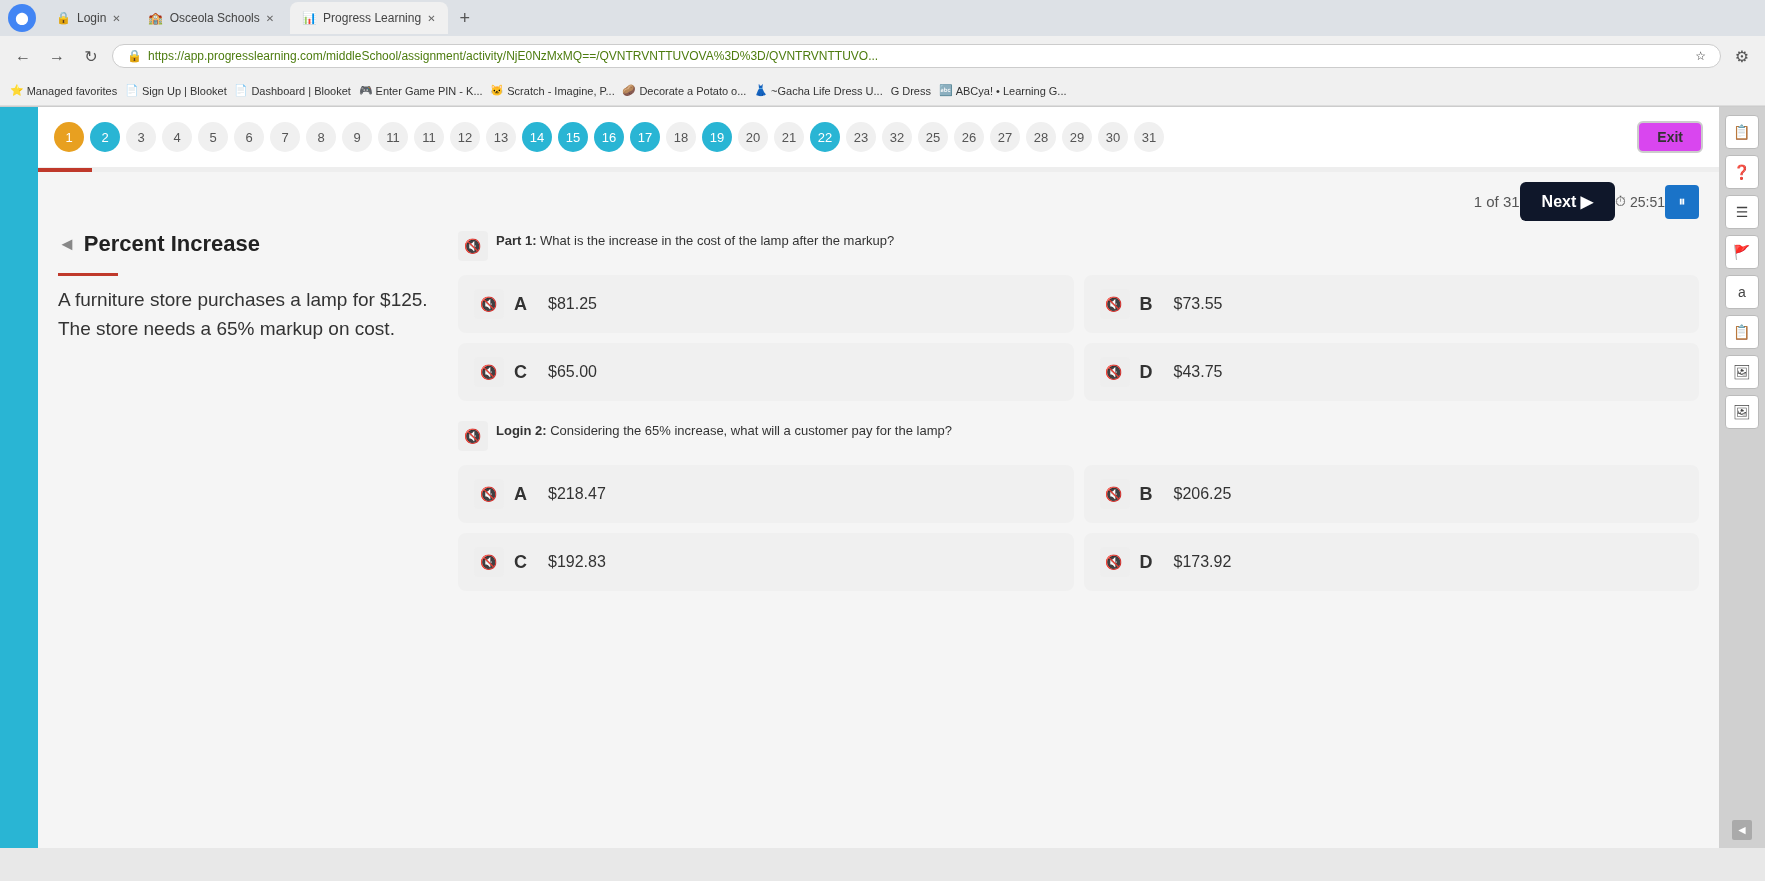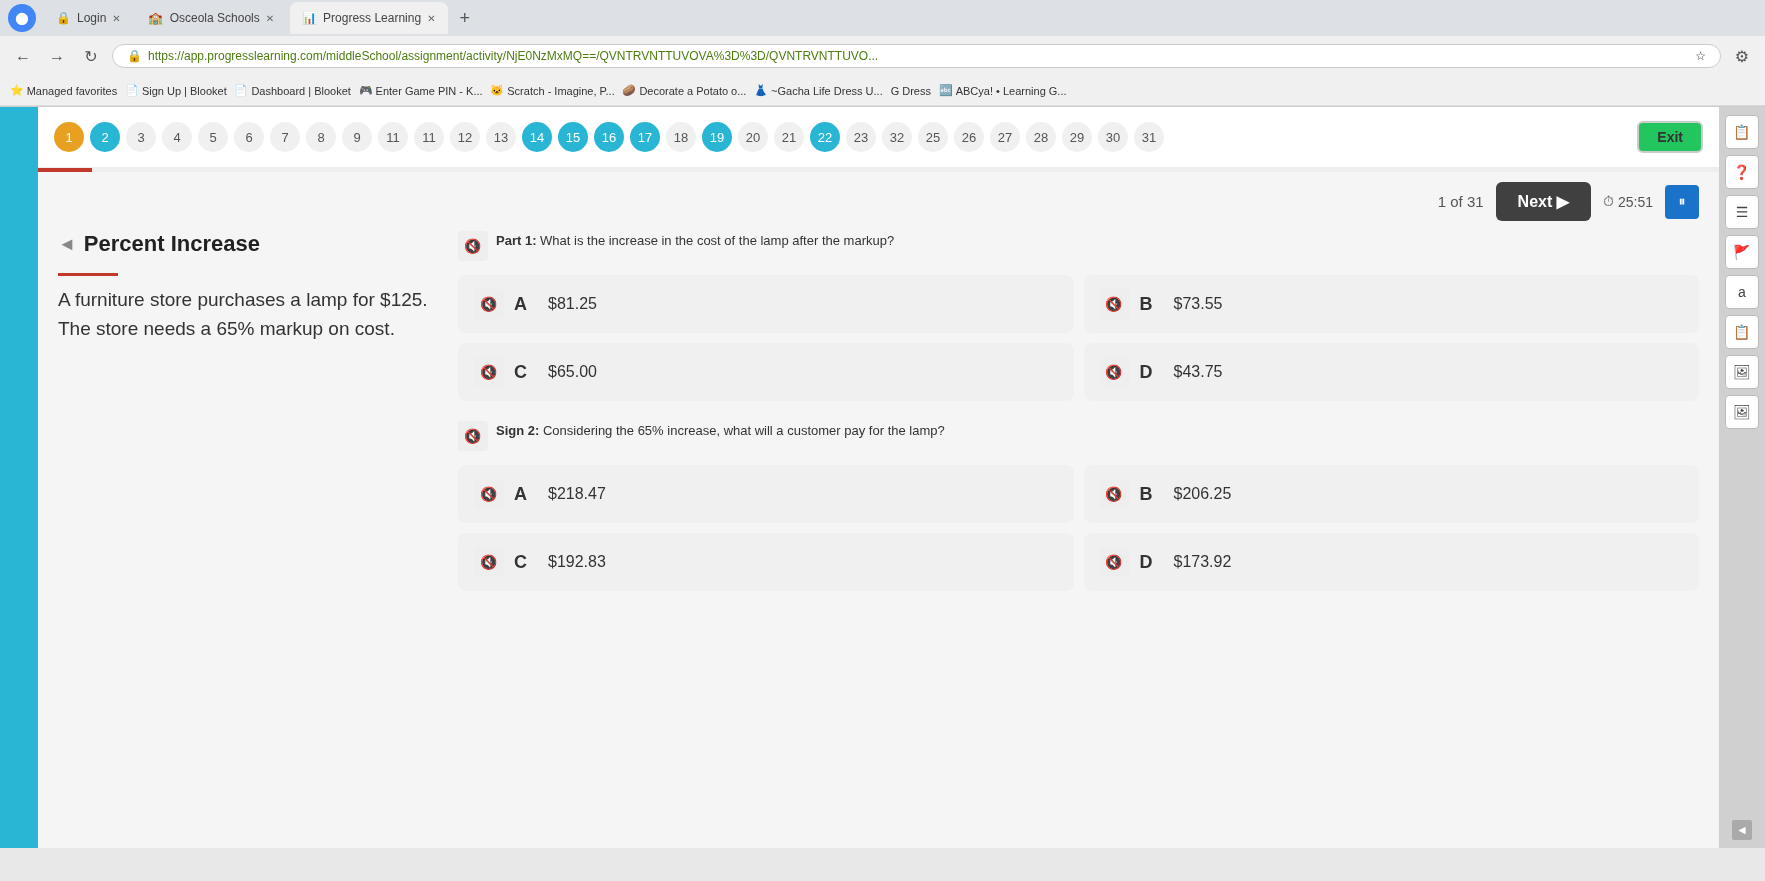--- a/index.html
+++ b/index.html
@@ -118,21 +118,21 @@
       font-size: 13px;
       cursor: pointer;
       font-weight: 500;
       color: #555;
       background: #f0f0f0;
     }
     .q-num.answered { background: #29b5d4; color: white; }
     .q-num.current { background: #e8a020; color: white; }
     .exit-btn {
       margin-left: auto;
-      background: #22c55e;
+      background: #d946ef;
       border: 2px solid #ccc;
       border-radius: 6px;
       padding: 6px 18px;
       font-size: 14px;
       font-weight: 600;
       cursor: pointer;
       color: #333;
     }
 
     
@@ -144,29 +144,28 @@
     .progress-fill {
       height: 100%; background: #c0392b; width: 3.2%;
     }
 
     
     .nav-row {
       display: flex;
       align-items: center;
       justify-content: flex-end;
       padding: 10px 20px;
-      gap: 12px;
       background: #f5f5f5;
     }
     .page-indicator {
       font-size: 15px;
       color: #555;
     }
     .next-btn {
-      background: #404040;
+      background: #0f172a;
       color: white;
       border: none;
       border-radius: 6px;
       padding: 10px 22px;
       font-size: 16px;
       font-weight: 600;
       cursor: pointer;
       display: flex; align-items: center; gap: 6px;
     }
     .timer {
@@ -478,21 +477,21 @@
           <div class="option-box">
             <button class="audio-btn">🔇</button>
             <span class="option-letter">D</span>
             <span class="option-value">$43.75</span>
           </div>
         </div>
 
         <div class="part-header">
           <button class="audio-btn">🔇</button>
           <p class="part-text">
-            <span class="part-bold">Sign 2:</span>
+            <span class="part-bold">Login 2:</span>
             <span>Considering the 65% increase, what will a customer pay for the lamp?</span>
           </p>
         </div>
 
         <div class="options-grid">
           <div class="option-box">
             <button class="audio-btn">🔇</button>
             <span class="option-letter">A</span>
             <span class="option-value">$218.47</span>
           </div>

